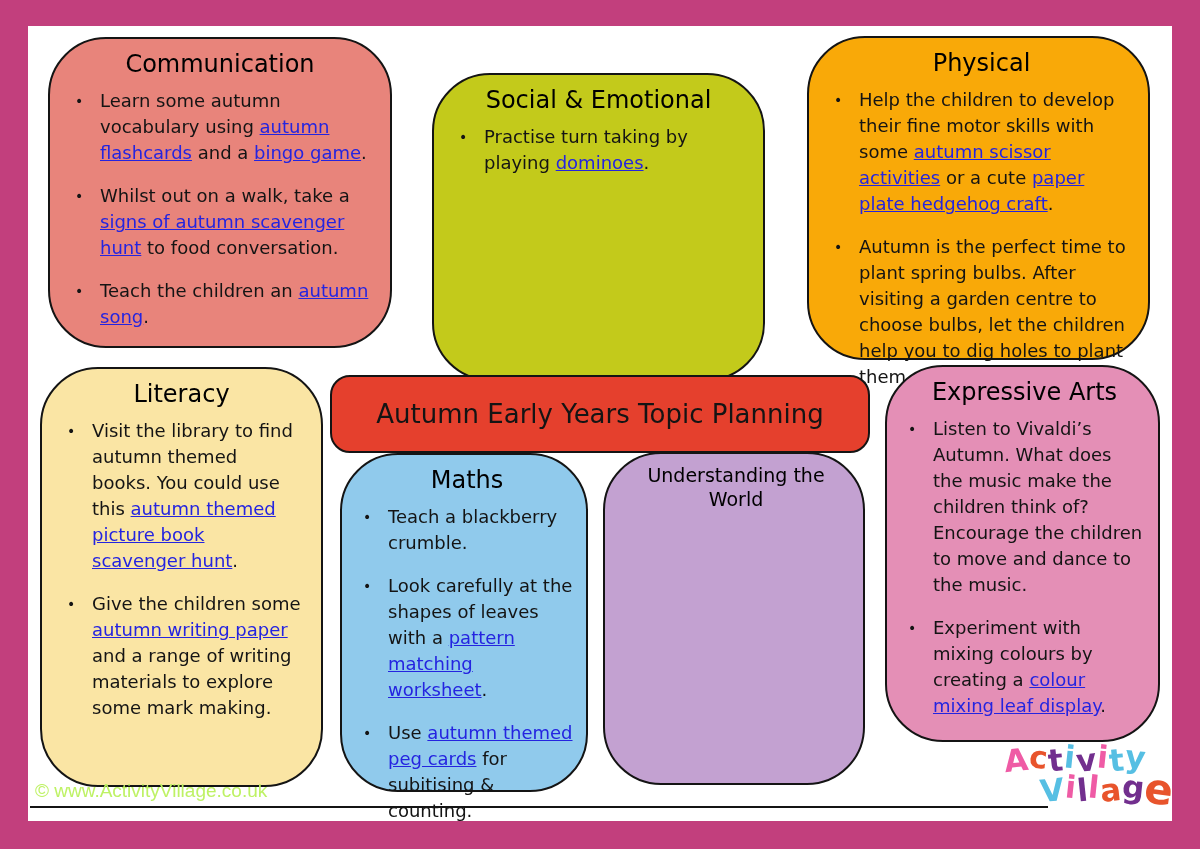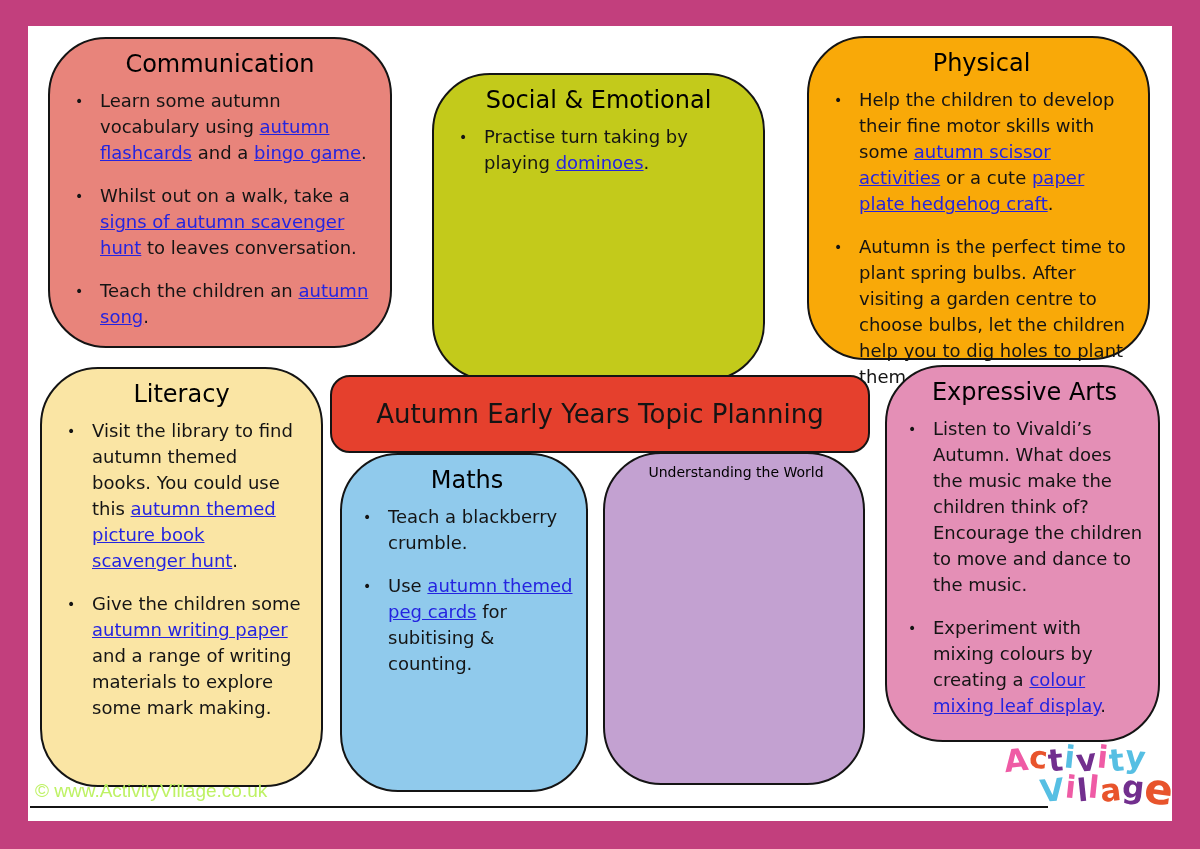--- a/index.html
+++ b/index.html
@@ -31,21 +31,21 @@
   }
   .link { color:var(--link-color,#2424e0); text-decoration:underline; cursor:pointer; }
 
   
   #box-communication { left:48px;  top:37px;  width:344px; height:311px; }
   #box-social        { left:432px; top:37px;  width:333px; height:308px;margin-top:36px; }
   #box-physical      { left:807px; top:36px;  width:343px; height:324px; padding-right:14px; }
   #box-literacy      { left:40px;  top:367px; width:283px; height:420px; }
   #box-maths         { left:340px; top:453px; width:248px; height:339px; padding-left:16px; padding-right:10px; }
   #box-world         { left:603px; top:452px; width:262px; height:333px; padding-left:16px; padding-right:12px; }
-  #box-world .box-title { font-size:14px; margin-bottom:4px; }
+  #box-world .box-title { font-size:19px; margin-bottom:4px; }
   #box-expressive    { left:885px; top:365px; width:275px; height:377px; padding-left:16px; padding-right:12px; }
 
   .title-box {
     position:absolute; left:330px; top:375px; width:540px; height:78px;
     border:2px solid #141414; border-radius:20px;
     display:flex; align-items:center; justify-content:center;
     font-size:26px; color:#141414;
   }
 
   .footer-rule {
@@ -68,21 +68,21 @@
 </head>
 <body>
 
 <div class="page" style="background: rgb(194, 63, 125);">
   <div class="inner" style="background: rgb(255, 255, 255);"></div>
 
   <div class="box" id="box-communication" style="background: rgb(232, 132, 123);">
     <div class="box-title">Communication</div>
     <ul class="bullets">
         <li><span>Learn some autumn vocabulary using </span><span class="link">autumn flashcards</span><span> and a </span><span class="link">bingo game</span><span>.</span></li>
-        <li><span>Whilst out on a walk, take a </span><span class="link">signs of autumn scavenger hunt</span><span> to leaves conversation.</span></li>
+        <li><span>Whilst out on a walk, take a </span><span class="link">signs of autumn scavenger hunt</span><span> to food conversation.</span></li>
         <li><span>Teach the children an </span><span class="link">autumn song</span><span>.</span></li>
       </ul>
   </div>
 
   <div class="box" id="box-social" style="background: rgb(195, 202, 27);">
     <div class="box-title">Social &amp; Emotional</div>
     <ul class="bullets">
         <li><span>Practise turn taking by playing </span><span class="link">dominoes</span><span>.</span></li>
       </ul>
   </div>
@@ -104,20 +104,21 @@
   </div>
 
   <div class="title-box" style="background: rgb(229, 64, 45);">
     <span>Autumn Early Years Topic Planning</span>
   </div>
 
   <div class="box" id="box-maths" style="background: rgb(144, 202, 236);">
     <div class="box-title">Maths</div>
     <ul class="bullets">
         <li><span>Teach a blackberry crumble.</span></li>
+        <li><span>Look carefully at the shapes of leaves with a </span><span class="link">pattern matching worksheet</span><span>.</span></li>
         <li><span>Use </span><span class="link">autumn themed peg cards</span><span> for subitising &amp; counting.</span></li>
       </ul>
   </div>
 
   <div class="box" id="box-world" style="background: rgb(195, 161, 209);">
     <div class="box-title">Understanding the World</div>
   </div>
 
   <div class="box" id="box-expressive" style="background: rgb(228, 143, 182);">
     <div class="box-title">Expressive Arts</div>

